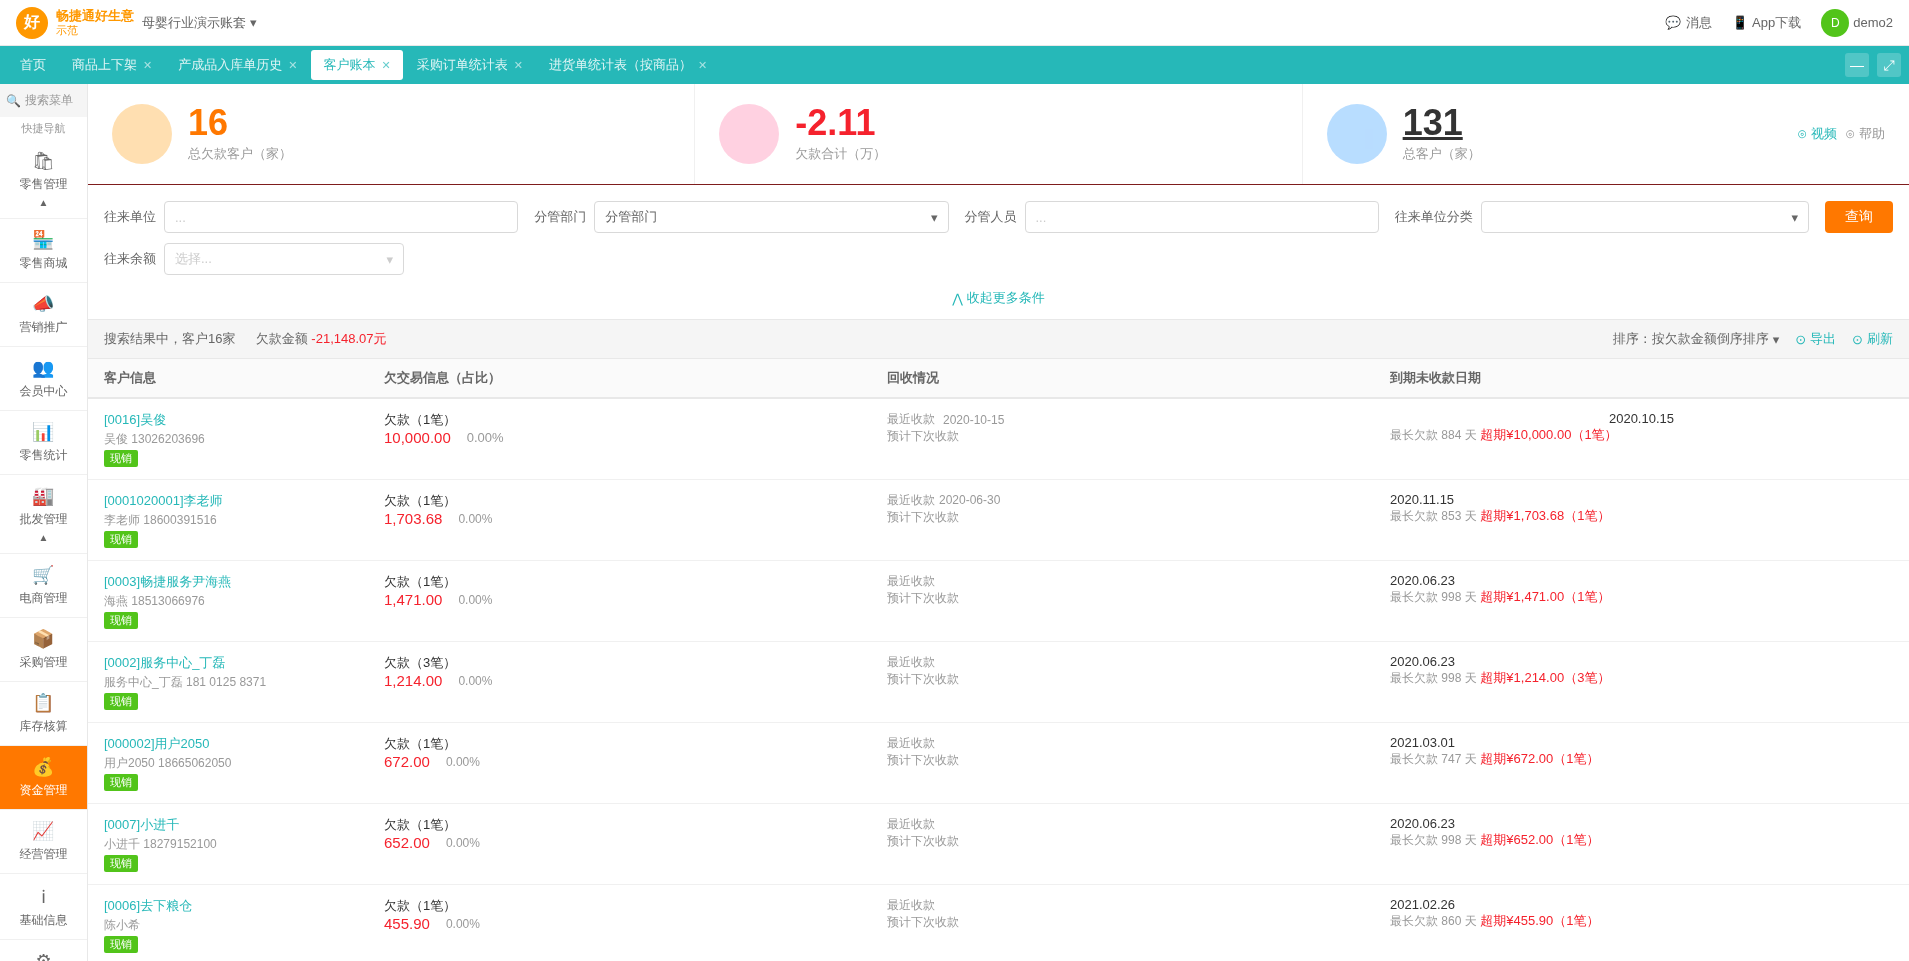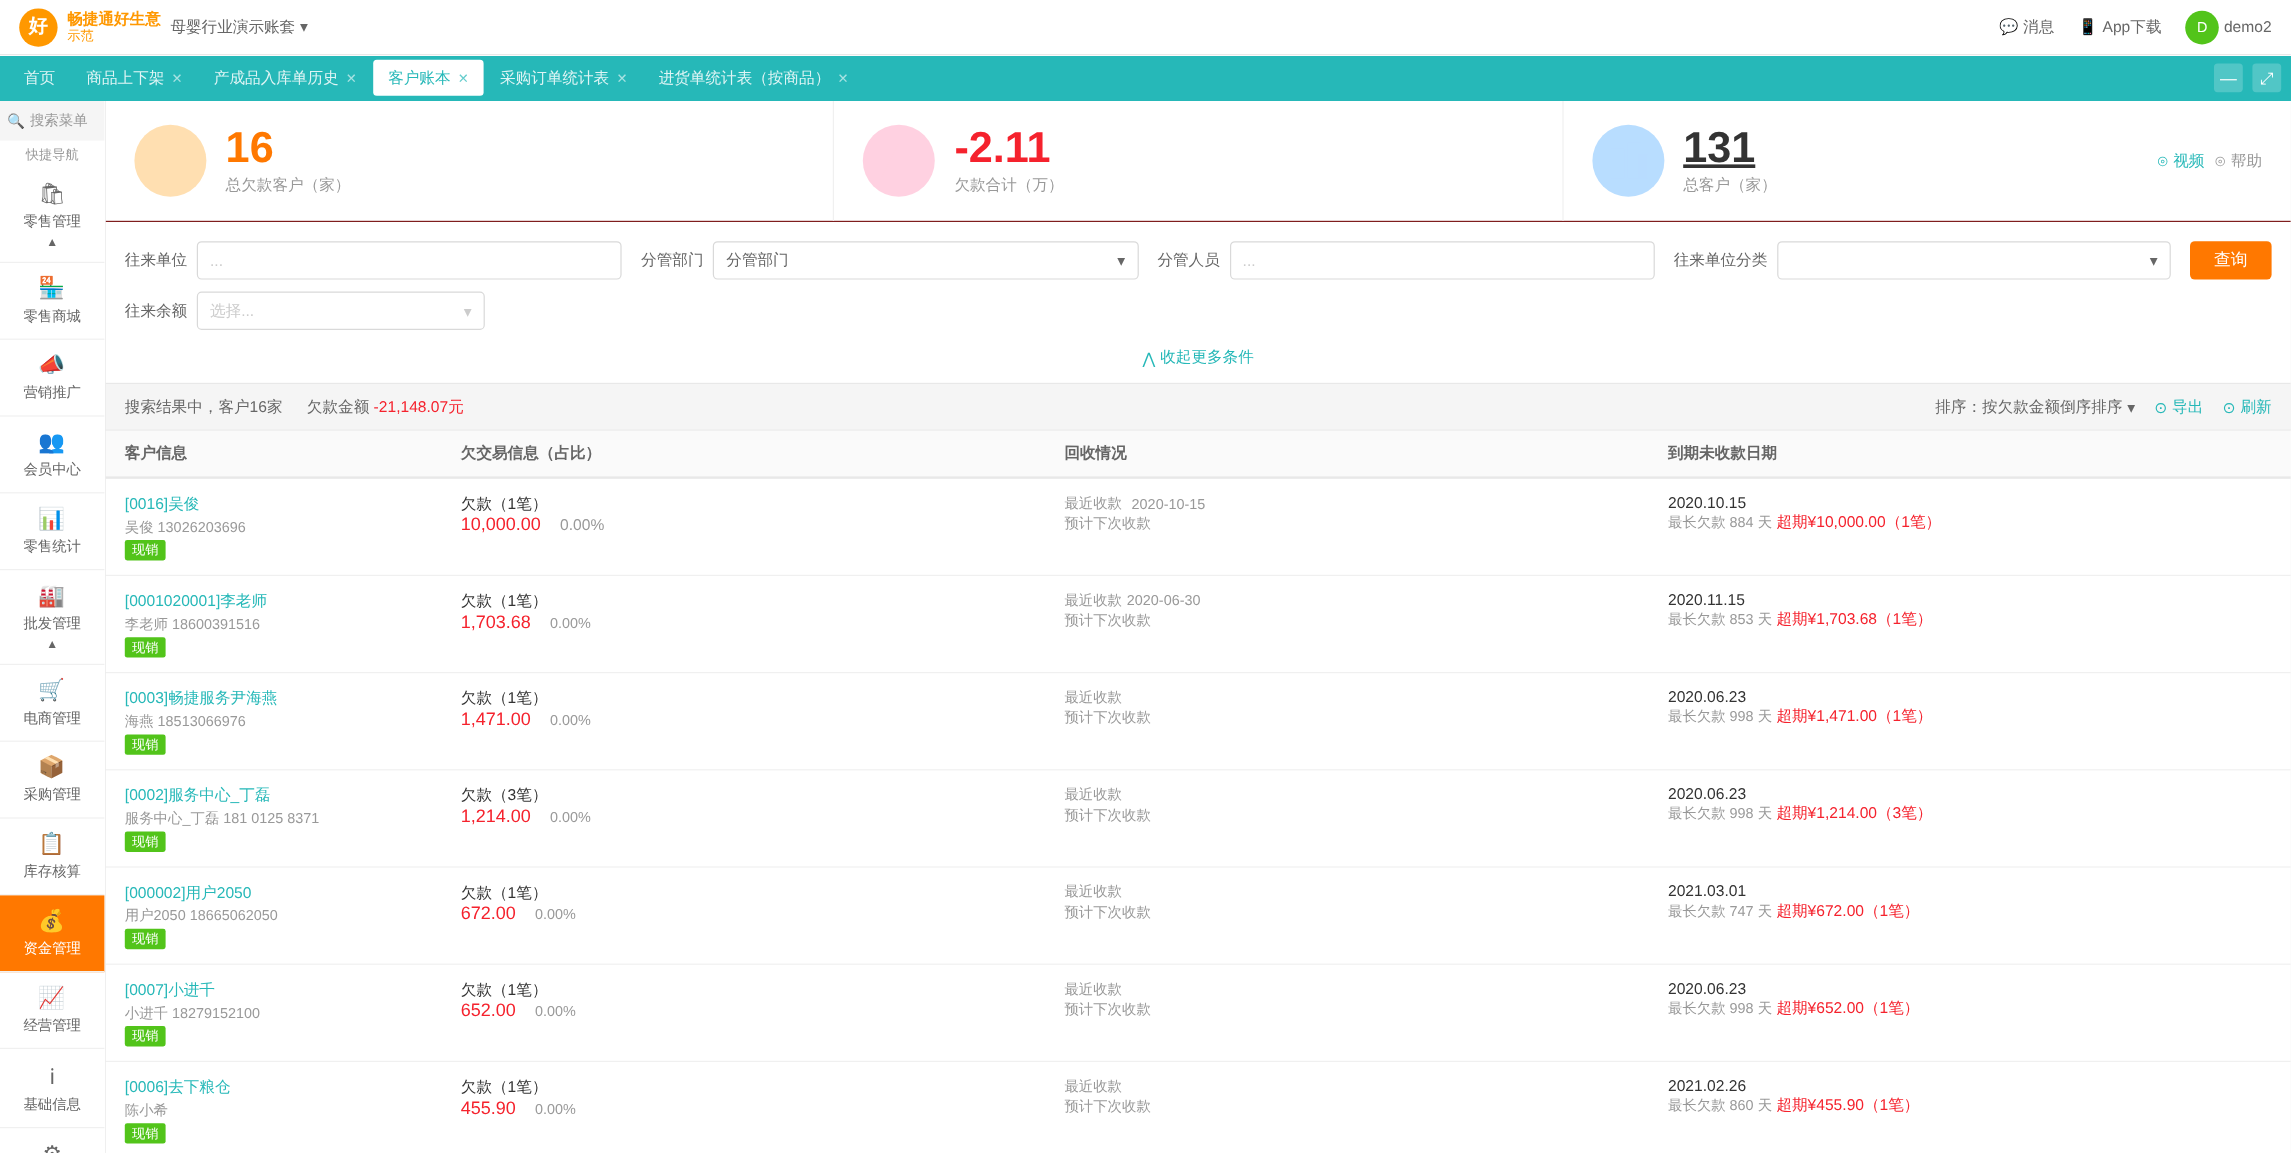--- a/index.html
+++ b/index.html
@@ -354,21 +354,21 @@
     .customer-info .cust-phone { color: #999; font-size: 12px; margin: 2px 0; }
     .tag {
       display: inline-block;
       padding: 1px 6px;
       border-radius: 2px;
       font-size: 11px;
       color: #fff;
     }
     .tag-green { background: #52c41a; }
 
-    .overdue-info .overdue-date { color: #333; font-size: 13px; }
+    .overdue-info .overdue-date { color: #333; font-size: 13px; text-align: center; }
     .overdue-info .overdue-days { color: #999; font-size: 12px; }
 
     .debt-row { display: flex; align-items: center; gap: 8px; }
     .return-item { display: flex; gap: 4px; align-items: center; }
   </style>
 </head>
 <body>
 
 <div class="top-header">
   <div class="logo-area">

